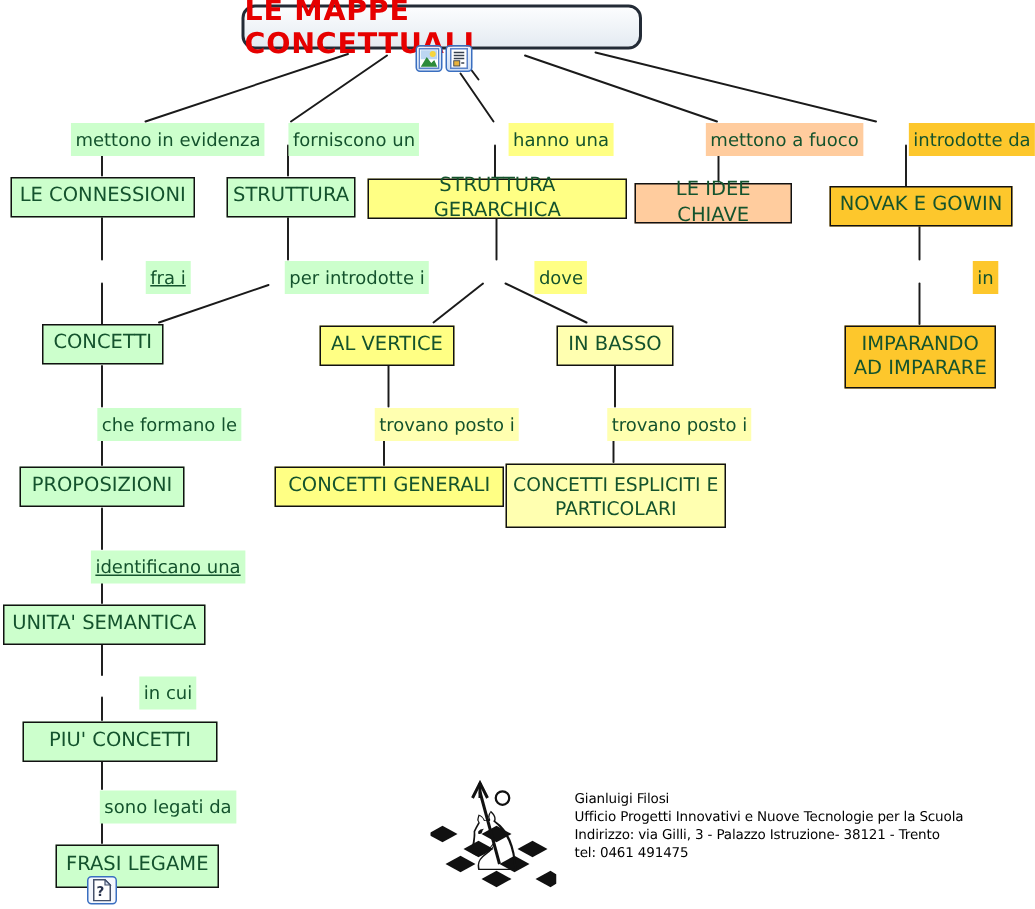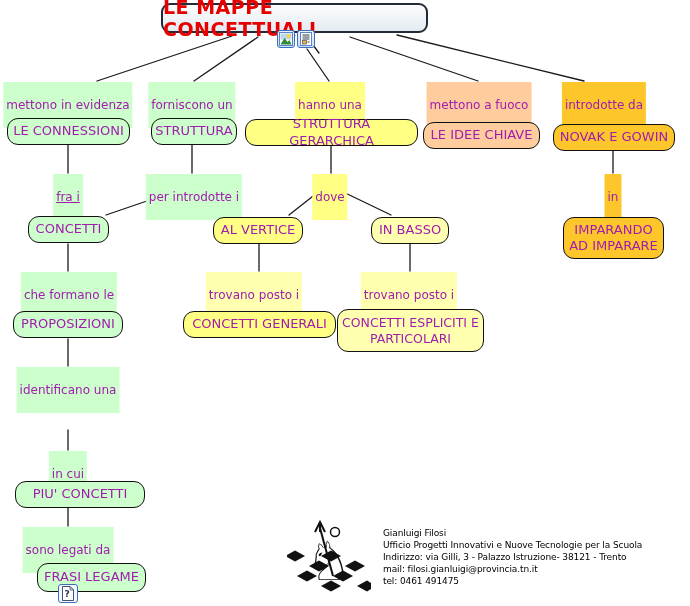--- a/index.html
+++ b/index.html
@@ -16,26 +16,26 @@
     border:2px solid #232b36;border-radius:9px;
     background:linear-gradient(#fcfdfe,#e4ebf2);
     display:flex;align-items:center;justify-content:center;
     font-weight:bold;font-size:19px;letter-spacing:.5px;
     box-sizing:border-box;
   }
 
   .box{
     position:absolute;z-index:2;box-sizing:border-box;
     display:flex;align-items:center;justify-content:center;text-align:center;
-    border:1.5px solid #111;border-radius:11px;
-    font-size:13px;line-height:1.25;padding:2px 3px;color:#a21caf;
+    border:1.5px solid #111;border-radius:0;
+    font-size:13px;line-height:1.25;padding:2px 3px;color:#14532d;
   }
   .hl{
     position:absolute;z-index:2;transform:translateX(-50%);
-    font-size:12px;line-height:14px;padding:16px 3px;white-space:nowrap;color:#a21caf;
+    font-size:12px;line-height:14px;padding:4px 3px;white-space:nowrap;color:#14532d;margin-left:44px;
   }
 
   .res-icon{
     position:absolute;z-index:3;width:18px;height:18px;box-sizing:border-box;
     border:1px solid #3a6fc0;border-radius:3px;
     background:linear-gradient(#eef4fc,#cfdff5);
     display:flex;align-items:center;justify-content:center;
   }
   .q-icon{
     position:absolute;z-index:3;width:20px;height:19px;box-sizing:border-box;
@@ -120,36 +120,37 @@
   <div class="hl" style="left: 330px; top: 82px; background-color: rgb(255, 255, 132);">hanno una</div>
   <div class="hl" style="left: 479px; top: 82px; background-color: rgb(255, 204, 158);">mettono a fuoco</div>
   <div class="hl" style="left: 604px; top: 82px; background-color: rgb(253, 199, 44);">introdotte da</div>
   <div class="hl" style="left: 68px; top: 174px; background-color: rgb(204, 255, 204); text-decoration: underline;">fra i</div>
   <div class="hl" style="left: 194px; top: 174px; background-color: rgb(204, 255, 204);">per introdotte i</div>
   <div class="hl" style="left: 330px; top: 174px; background-color: rgb(255, 255, 132);">dove</div>
   <div class="hl" style="left: 613px; top: 174px; background-color: rgb(253, 199, 44);">in</div>
   <div class="hl" style="left: 69px; top: 272px; background-color: rgb(204, 255, 204);">che formano le</div>
   <div class="hl" style="left: 254px; top: 272px; background-color: rgb(255, 255, 176);">trovano posto i</div>
   <div class="hl" style="left: 409px; top: 272px; background-color: rgb(255, 255, 176);">trovano posto i</div>
-  <div class="hl" style="left: 68px; top: 367px; background-color: rgb(204, 255, 204);">identificano una</div>
+  <div class="hl" style="left: 68px; top: 367px; background-color: rgb(204, 255, 204); text-decoration: underline;">identificano una</div>
   <div class="hl" style="left: 68px; top: 451px; background-color: rgb(204, 255, 204);">in cui</div>
   <div class="hl" style="left: 68px; top: 527px; background-color: rgb(204, 255, 204);">sono legati da</div>
 
   <div class="box" style="left: 7px; top: 118px; width: 123px; height: 27px; background-color: rgb(204, 255, 204);">LE CONNESSIONI</div>
   <div class="box" style="left: 151px; top: 118px; width: 86px; height: 27px; background-color: rgb(204, 255, 204);">STRUTTURA</div>
   <div class="box" style="left: 245px; top: 119px; width: 173px; height: 27px; background-color: rgb(255, 255, 132);">STRUTTURA GERARCHICA</div>
-  <div class="box" style="left: 423px; top: 122px; width: 117px; height: 27px; background-color: rgb(255, 204, 158);">LE IDEE CHIAVE</div>
+  <div class="box" style="left: 423px; top: 122px; width: 105px; height: 27px; background-color: rgb(255, 204, 158);">LE IDEE CHIAVE</div>
   <div class="box" style="left: 553px; top: 124px; width: 122px; height: 27px; background-color: rgb(253, 199, 44);">NOVAK E GOWIN</div>
   <div class="box" style="left: 28px; top: 216px; width: 81px; height: 27px; background-color: rgb(204, 255, 204);">CONCETTI</div>
   <div class="box" style="left: 213px; top: 217px; width: 90px; height: 27px; background-color: rgb(255, 255, 132);">AL VERTICE</div>
   <div class="box" style="left: 371px; top: 217px; width: 78px; height: 27px; background-color: rgb(255, 255, 176);">IN BASSO</div>
   <div class="box" style="left: 13px; top: 311px; width: 110px; height: 27px; background-color: rgb(204, 255, 204);">PROPOSIZIONI</div>
   <div class="box" style="left: 563px; top: 217px; width: 101px; height: 42px; background-color: rgb(253, 199, 44);">IMPARANDO AD IMPARARE</div>
   <div class="box" style="left: 183px; top: 311px; width: 153px; height: 27px; background-color: rgb(255, 255, 132);">CONCETTI GENERALI</div>
   <div class="box" style="left: 337px; top: 309px; width: 147px; height: 43px; font-size: 12.5px; background-color: rgb(255, 255, 176);">CONCETTI ESPLICITI E PARTICOLARI</div>
+  <div class="box" style="left: 2px; top: 403px; width: 135px; height: 27px; background-color: rgb(204, 255, 204);">UNITA' SEMANTICA</div>
   <div class="box" style="left: 15px; top: 481px; width: 130px; height: 27px; background-color: rgb(204, 255, 204);">PIU' CONCETTI</div>
   <div class="box" style="left: 13px; top: 563px; width: 109px; height: 29px; background-color: rgb(204, 255, 204); margin-left: 24px;">FRASI LEGAME</div>
 
   <div class="q-icon" style="left:58px;top:584px;">
     <svg width="16" height="15" viewBox="0 0 16 15">
       <path d="M2.5 0.5 H10 L13.5 4 V14.5 H2.5 Z" fill="#ffffff" stroke="#44506b" stroke-width="1"></path>
       <path d="M10 0.5 L10 4 L13.5 4 Z" fill="#d7e2f4" stroke="#44506b" stroke-width="0.8"></path>
       <text x="7" y="11" font-size="9" font-weight="bold" fill="#27324d" text-anchor="middle" font-family="DejaVu Sans, sans-serif">?</text>
     </svg>
   </div>
@@ -171,17 +172,16 @@
       <line x1="33" y1="6" x2="33" y2="16"></line>
     </g>
     <circle cx="48" cy="16" r="4.5" fill="#ffffff" stroke="#111" stroke-width="1.5"></circle>
     <text x="42" y="64" font-size="54" text-anchor="middle" fill="#111" font-family="DejaVu Sans, sans-serif">♘</text>
   </svg>
 
   <div class="footer-text">
     <div>Gianluigi Filosi</div>
     <div>Ufficio Progetti Innovativi e Nuove Tecnologie per la Scuola</div>
     <div>Indirizzo: via Gilli, 3 - Palazzo Istruzione- 38121 - Trento</div>
-    <div>mail: filosi.gianluigi@provincia.tn.it</div>
     <div>tel: 0461 491475</div>
   </div>
 
 </div>
 
 </body></html>

